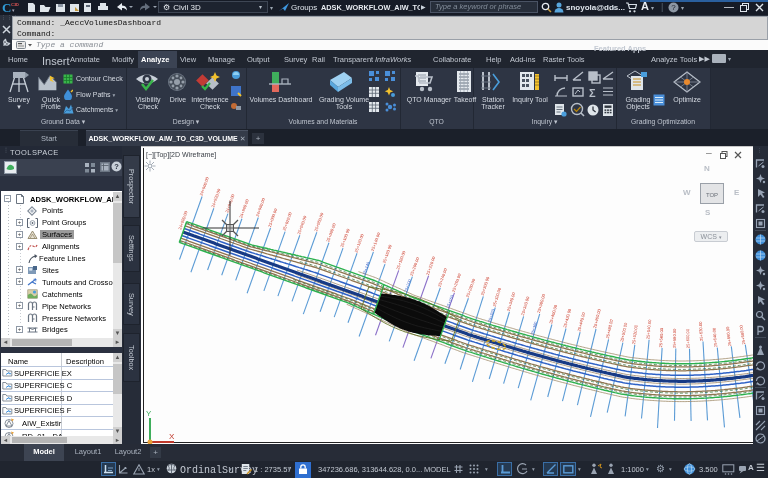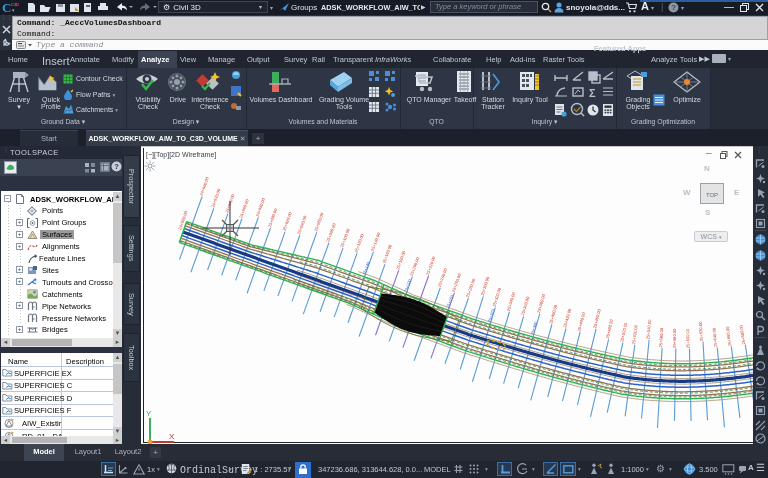--- a/index.html
+++ b/index.html
@@ -79,21 +79,21 @@
 
 <div class="abs" style="left:0;top:15px;width:768px;height:35px;background:#2a303c;"></div>
 <div class="abs" style="left:1px;top:16px;width:9px;height:6px;color:#7a8492;font-size:5px;letter-spacing:1px;line-height:3px;">⋮⋮⋮</div>
 <svg class="abs" style="left:2px;top:25px" width="9" height="9">
       <path d="M1 1 L8 8 M8 1 L1 8" stroke="#cfd6de" stroke-width="1.5"></path>
     </svg>
 <svg class="abs" style="left:2px;top:38px" width="9" height="9">
       <path d="M1.5 7.5 L4.5 4.5 M3.5 1.5 a3 3 0 1 0 4 4 l-2-0.5 -1.5-1.5z" stroke="#cfd6de" stroke-width="1.3" fill="none"></path>
     </svg>
 <div class="abs" style="left:12px;top:16px;width:756px;height:24px;background:#d5d5d5;border:1px solid #9aa0a8;"></div>
-<div class="abs" style="left:17px;top:18px;color:#111;font-size:8px;font-family:'Liberation Mono',monospace;font-weight:bold;">Command: _AeccVolumesDashboard</div>
+<div class="abs" style="left:17px;top:18px;color:#111;font-size:8px;font-family:'Liberation Mono',monospace;">Command: _AeccVolumesDashboard</div>
 <div class="abs" style="left:17px;top:29px;color:#111;font-size:8px;font-family:'Liberation Mono',monospace;">Command:</div>
 <div class="abs" style="left:12px;top:40px;width:756px;height:10px;background:#fbfbfb;"></div>
 <svg class="abs" style="left:16px;top:41px" width="16" height="8">
       <rect x="0.5" y="0.5" width="9" height="7" rx="1" fill="#e8e8e8" stroke="#808890"></rect>
       <rect x="2" y="2" width="4" height="1.2" fill="#555"></rect>
       <rect x="2" y="4.4" width="6" height="1.2" fill="#999"></rect>
       <path d="M12 3 l2 2.5 2-2.5z" fill="#555"></path>
     </svg>
 <div class="abs" style="left:36px;top:40px;color:#8a8f96;font-size:8px;font-style:italic;font-family:'Liberation Mono',monospace;">Type a command</div>
 

